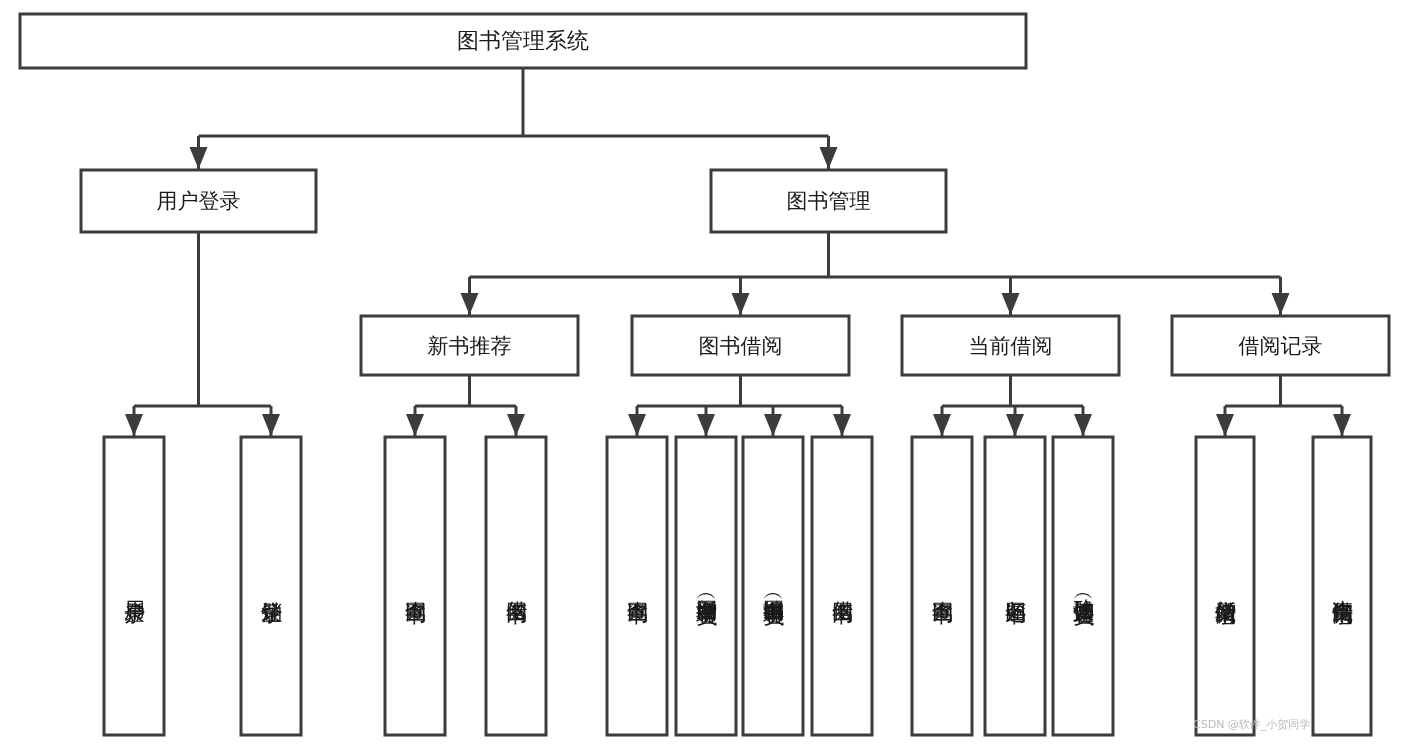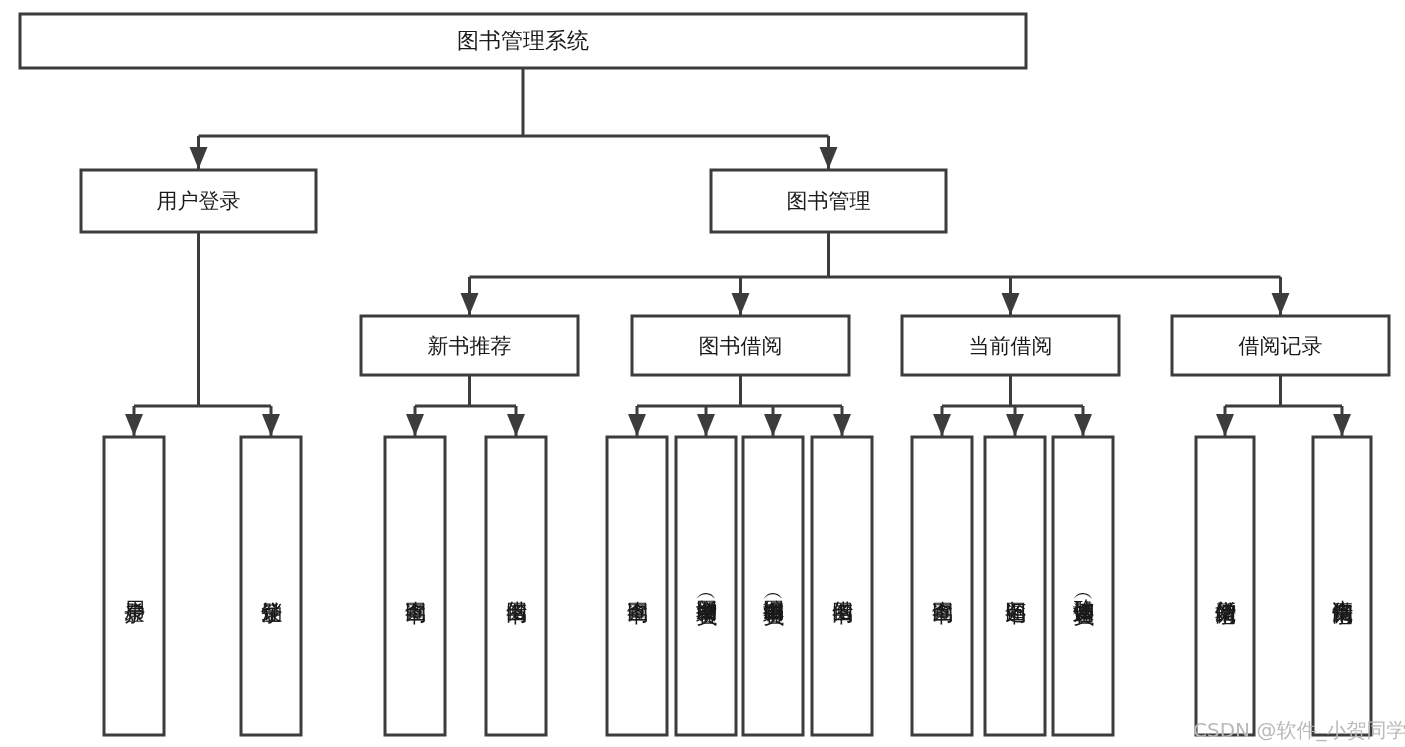--- a/index.html
+++ b/index.html
@@ -61,21 +61,21 @@
     font-size: 21px;
     line-height: 1.12;
     letter-spacing: 1px;
     color: #1a1a1a;
     pointer-events: none;
     white-space: nowrap;
   }
   .watermark {
     position: absolute;
     font-family: "DejaVu Sans", "Liberation Sans", sans-serif;
-    font-size: 20px;
+    font-size: 11px;
     color: #b9b9b9;
     white-space: nowrap;
   }
 </style>
 </head>
 <body>
 
 <div id="diagram-root">
 
   <svg id="tree-svg" viewBox="0 0 1405 747">

